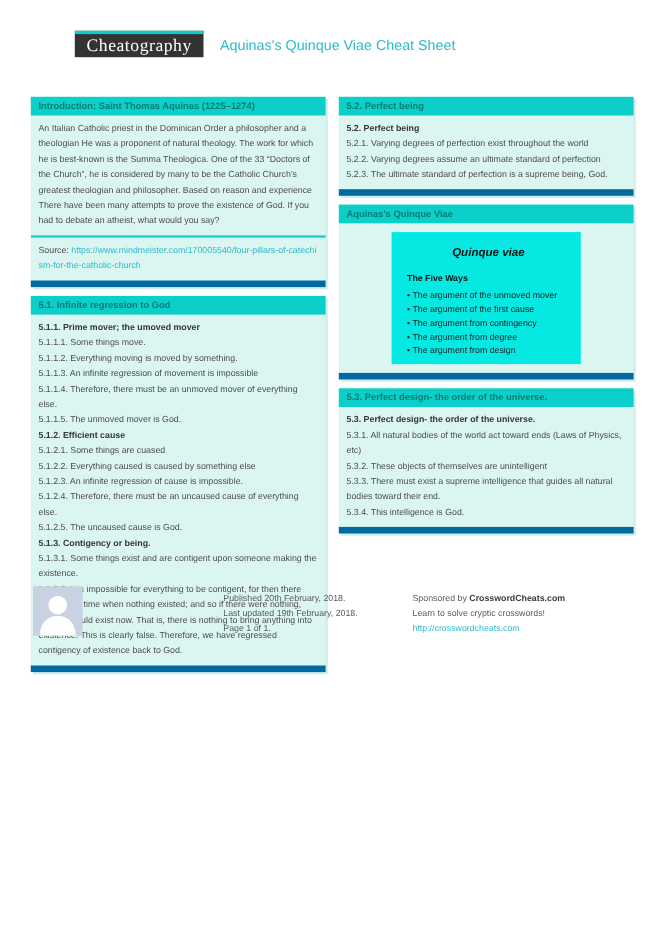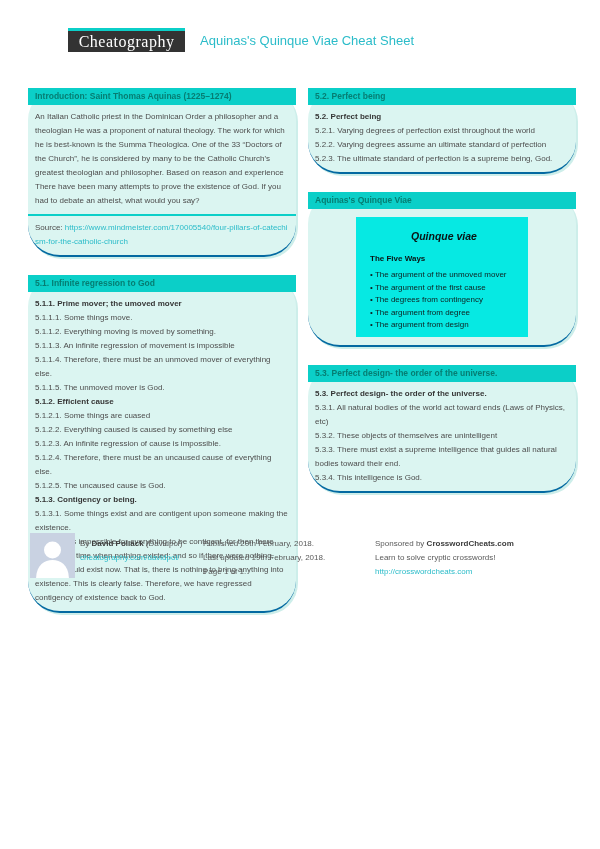--- a/index.html
+++ b/index.html
@@ -27,24 +27,23 @@
   }
   .byline a { color:#2bbcc9; text-decoration:none; }
 
   
   .col { position:absolute; top:88px; width:268px; }
   .col-left  { left:28px; }
   .col-right { left:308px; }
 
   
   .sheet-section {
-    margin-bottom:18px; background:#dbf5f1;
-    border-bottom:2px solid #0369a1;
+    margin-bottom:8px; background:#dbf5f1;
+    border-bottom:6px solid #0369a1;
     box-shadow:2px 2px 0 0 #cdeeea;
-    border-radius:32px;
   }
   .sec-header {
     background:#0bcfc8; color:#067d72; font-weight:bold; font-size:8.5px;
     padding:4px 7px; line-height:9px;
   }
   .sec-row { padding:5px 7px 6px 7px; font-size:8px; line-height:14px; }
   .sec-row + .sec-row { border-top:2px solid #0bcfc8; }
   .sec-row p { margin:0; }
   .sec-row p.b { font-weight:bold; color:#363636; }
   a.link { color:#2bbcc9; text-decoration:none; }
@@ -140,21 +139,21 @@
 
     <section class="sheet-section">
       <div class="sec-header">Aquinas's Quinque Viae</div>
       <div class="sec-row qv-body">
         <div class="qv-box">
           <div class="qv-title">Quinque viae</div>
           <div class="qv-sub">The Five Ways</div>
           <ul class="qv-list">
             <li>The argument of the unmoved mover</li>
             <li>The argument of the first cause</li>
-            <li>The degrees from contingency</li>
+            <li>The argument from contingency</li>
             <li>The argument from degree</li>
             <li>The argument from design</li>
           </ul>
         </div>
       </div>
     </section>
 
     <section class="sheet-section">
       <div class="sec-header">5.3. Perfect design- the order of the universe.</div>
       <div class="sec-row">
@@ -168,28 +167,20 @@
 
   </div>
 
   <div class="footer">
     <div class="avatar">
       <svg width="45" height="45" viewBox="0 0 45 45">
         <circle cx="22.5" cy="17" r="8.5" fill="#ffffff"></circle>
         <path d="M6 47 C6 32 14 27 22.5 27 C31 27 39 32 39 47 Z" fill="#ffffff"></path>
       </svg>
     </div>
-    <div class="f-col f-col1">
-      <div>
-        <span>By</span>
-        <span class="b">David Pollack</span>
-        <span>(Davidpol)</span>
-      </div>
-      <div><a href="#">cheatography.com/davidpol/</a></div>
-    </div>
     <div class="f-col f-col2">
       <div>Published 20th February, 2018.</div>
       <div>Last updated 19th February, 2018.</div>
       <div>Page 1 of 1.</div>
     </div>
     <div class="f-col f-col3">
       <div>
         <span>Sponsored by</span>
         <span class="b">CrosswordCheats.com</span>
       </div>

